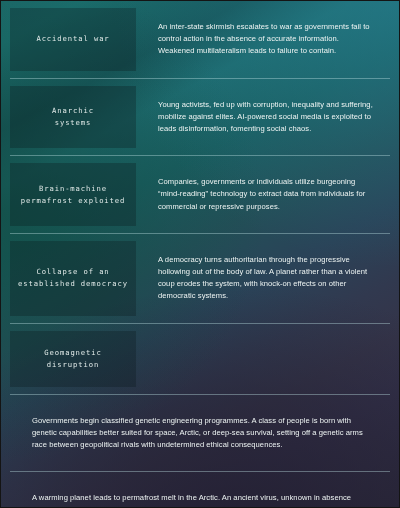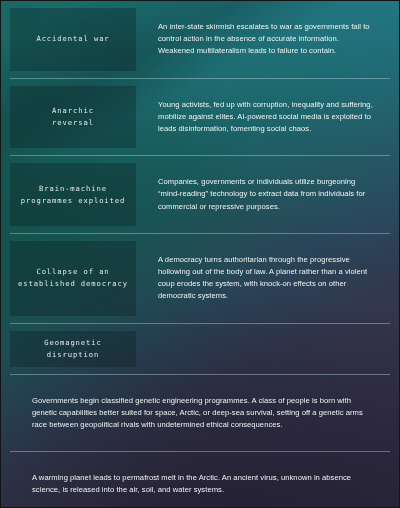--- a/index.html
+++ b/index.html
@@ -68,21 +68,21 @@
 
   .risk-label-cell {
     flex: 0 0 126px;
     width: 126px;
     box-sizing: border-box;
     margin: 7px 0 7px 0;
     background: rgba(10, 24, 26, 0.30);
     display: flex;
     align-items: center;
     justify-content: center;
-    padding: 6px 2px;
+    padding: 16px 2px;
   }
 
   .risk-label {
     font-family: "DejaVu Sans Mono", "Liberation Mono", monospace;
     font-size: 7.2px;
     line-height: 12px;
     letter-spacing: 0.9px;
     color: #e2ebe9;
     text-align: center;
     white-space: pre-line;
@@ -115,30 +115,30 @@
         <div class="risk-label-cell">
           <p class="risk-label">Accidental war</p>
         </div>
         <div class="risk-desc-cell">
           <p class="risk-desc">An inter-state skirmish escalates to war as governments fail to control action in the absence of accurate information. Weakened multilateralism leads to failure to contain.</p>
         </div>
       </div>
       <div class="risk-row">
         <div class="risk-label-cell">
           <p class="risk-label">Anarchic
-reversal</p>
+systems</p>
         </div>
         <div class="risk-desc-cell">
           <p class="risk-desc">Young activists, fed up with corruption, inequality and suffering, mobilize against elites. AI-powered social media is exploited to leads disinformation, fomenting social chaos.</p>
         </div>
       </div>
       <div class="risk-row">
         <div class="risk-label-cell">
           <p class="risk-label">Brain-machine
-programmes exploited</p>
+permafrost exploited</p>
         </div>
         <div class="risk-desc-cell">
           <p class="risk-desc">Companies, governments or individuals utilize burgeoning “mind-reading” technology to extract data from individuals for commercial or repressive purposes.</p>
         </div>
       </div>
       <div class="risk-row">
         <div class="risk-label-cell">
           <p class="risk-label">Collapse of an
 established democracy</p>
         </div>

